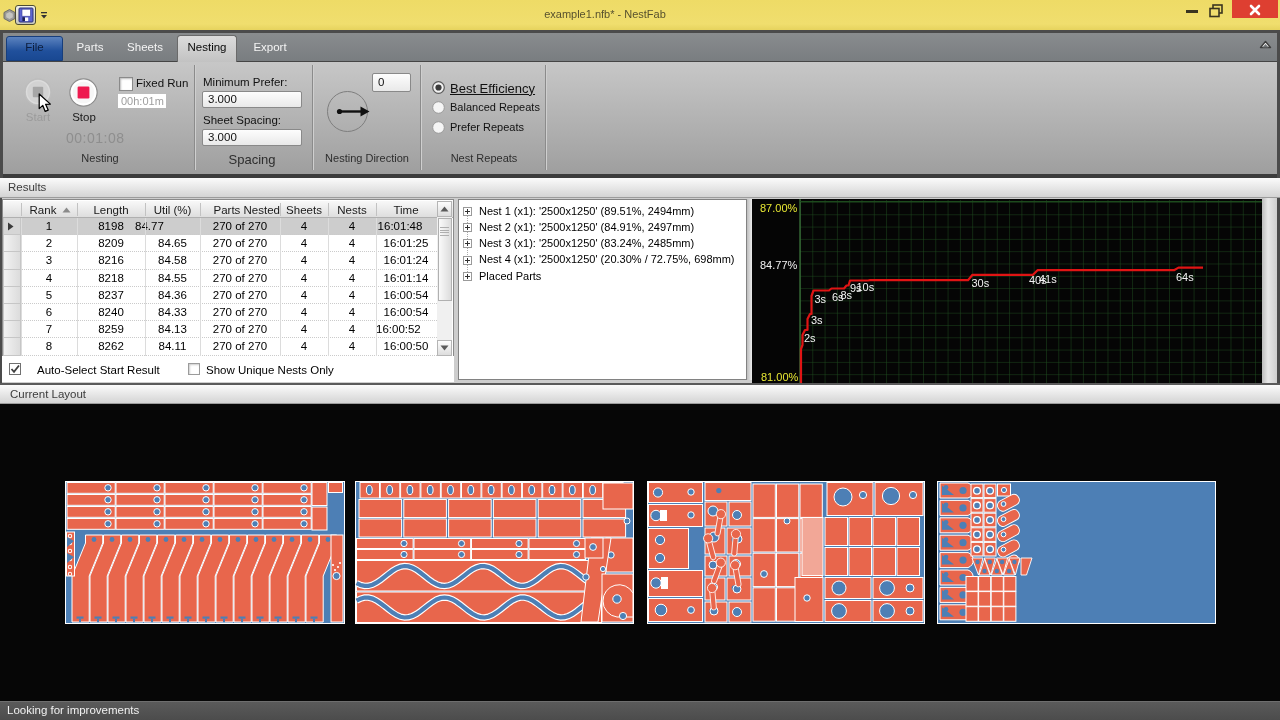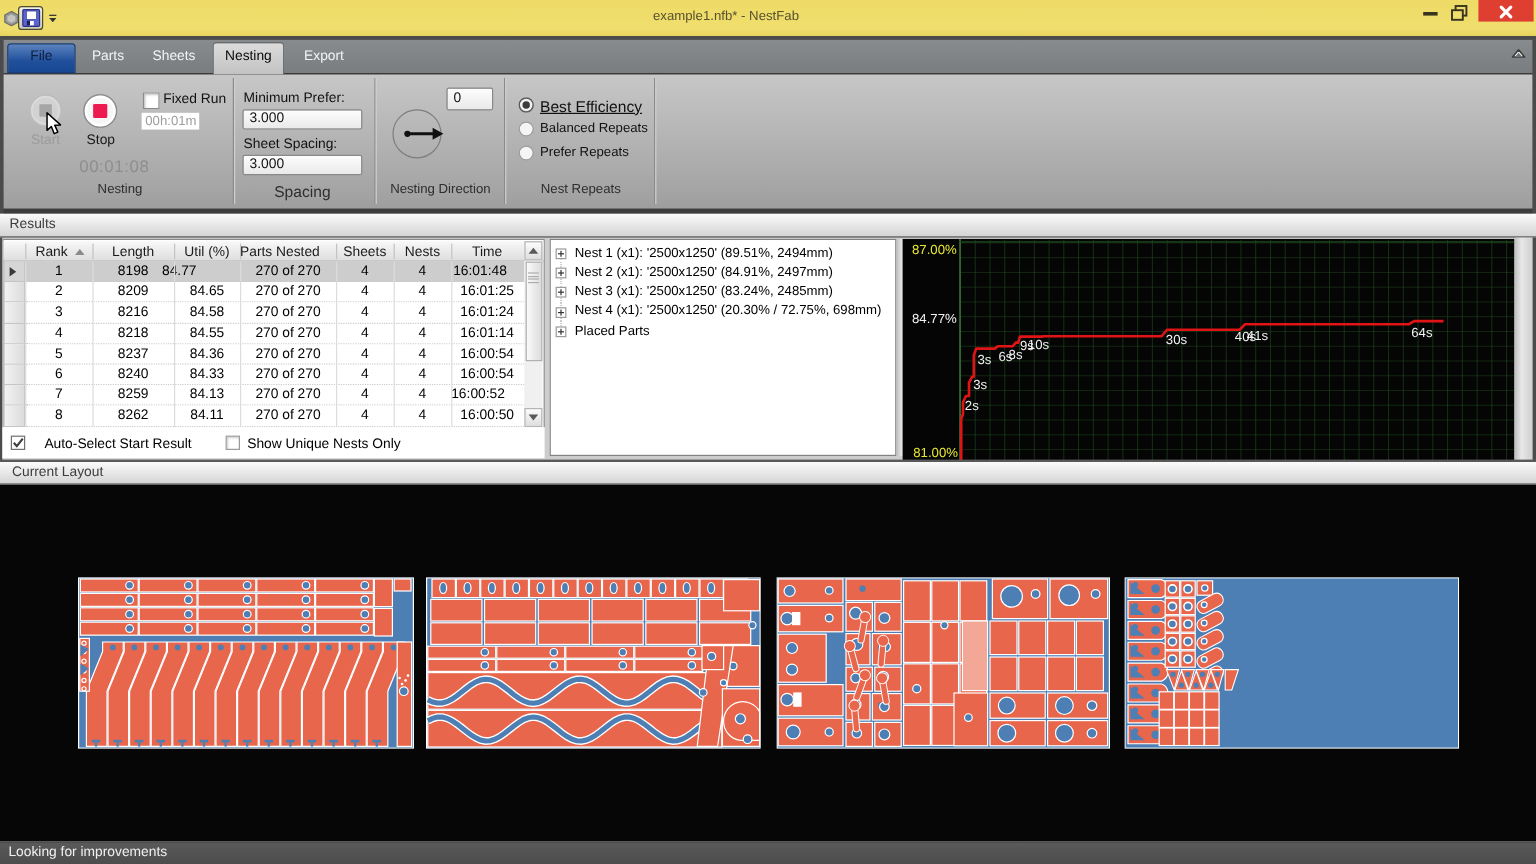--- a/index.html
+++ b/index.html
@@ -116,21 +116,21 @@
 <div class="abs" style="left:1262px;top:198px;width:15px;height:187px;background:linear-gradient(90deg,#bdbdbd,#e8e8e8 40%,#cfcfcf);"></div>
 <div class="abs" style="left:2px;top:199px;width:452px;height:183px;background:#fff;border:1px solid #8a8a8a;box-sizing:border-box;"></div>
 <div class="abs" style="left:3px;top:201px;width:450px;height:17px;background:linear-gradient(#f8f8f8,#dedede);border-bottom:1px solid #b0b0b0;box-sizing:border-box;"></div>
 <div class="abs" style="left:21px;top:203px;width:1px;height:13px;background:#c2c2c2;"></div>
 <div class="txt" style="left:15px;top:204px;width:56px;text-align:center;font-size:11.5px;color:#1a1a1a;">Rank</div>
 <div class="abs" style="left:77px;top:203px;width:1px;height:13px;background:#c2c2c2;"></div>
 <div class="txt" style="left:77px;top:204px;width:68px;text-align:center;font-size:11.5px;color:#1a1a1a;">Length</div>
 <div class="abs" style="left:145px;top:203px;width:1px;height:13px;background:#c2c2c2;"></div>
 <div class="txt" style="left:145px;top:204px;width:55px;text-align:center;font-size:11.5px;color:#1a1a1a;">Util (%)</div>
 <div class="abs" style="left:200px;top:203px;width:1px;height:13px;background:#c2c2c2;"></div>
-<div class="txt" style="left:200px;top:204px;width:80px;text-align:left;font-size:11.5px;color:#1a1a1a;">Parts Nested</div>
+<div class="txt" style="left:200px;top:204px;width:80px;text-align:right;font-size:11.5px;color:#1a1a1a;">Parts Nested</div>
 <div class="abs" style="left:280px;top:203px;width:1px;height:13px;background:#c2c2c2;"></div>
 <div class="txt" style="left:280px;top:204px;width:48px;text-align:center;font-size:11.5px;color:#1a1a1a;">Sheets</div>
 <div class="abs" style="left:328px;top:203px;width:1px;height:13px;background:#c2c2c2;"></div>
 <div class="txt" style="left:328px;top:204px;width:48px;text-align:center;font-size:11.5px;color:#1a1a1a;">Nests</div>
 <div class="abs" style="left:376px;top:203px;width:1px;height:13px;background:#c2c2c2;"></div>
 <div class="txt" style="left:376px;top:204px;width:60px;text-align:center;font-size:11.5px;color:#1a1a1a;">Time</div>
 <svg class="abs" style="left:62px;top:207px" width="9" height="6" viewBox="0 0 9 6">
     <polygon points="4.5,0.5 8.5,5.5 0.5,5.5" fill="#8a8a8a"></polygon>
   </svg>
 <div class="abs" style="left:21px;top:218.0px;width:416px;height:17.2px;background:#cdcdcd;border-bottom:1px dotted #cbcbcb;box-sizing:border-box;"></div>

